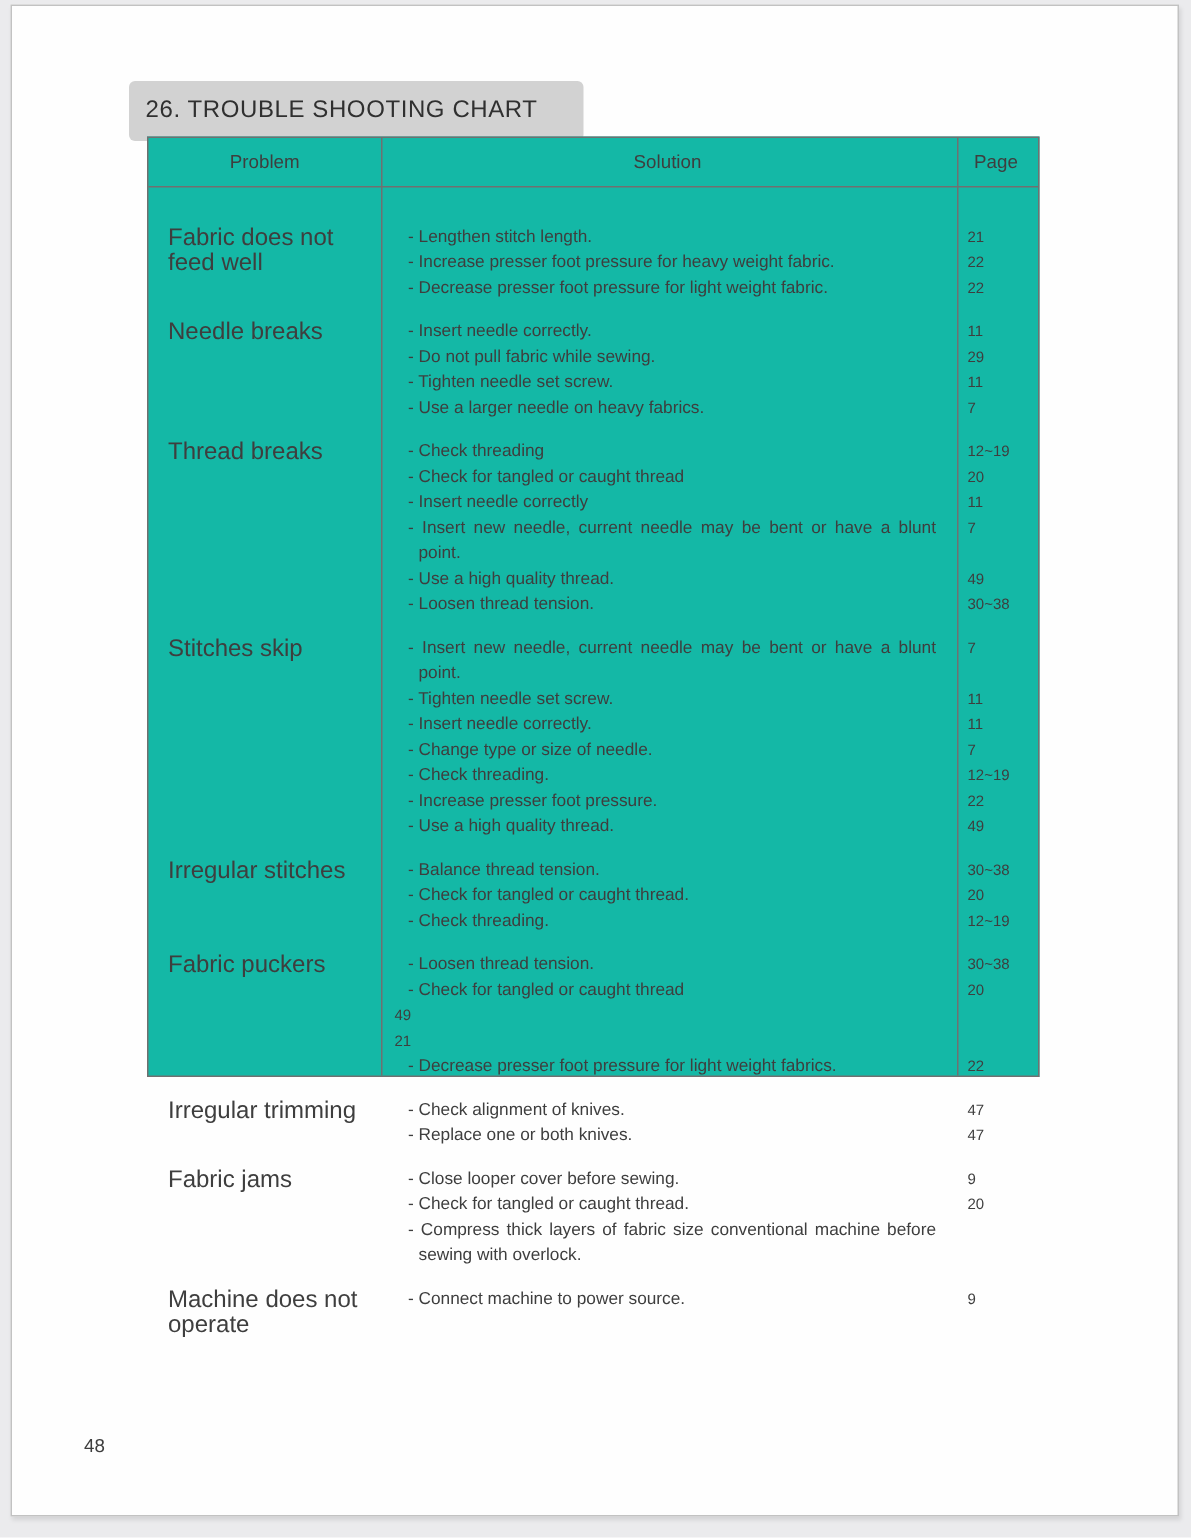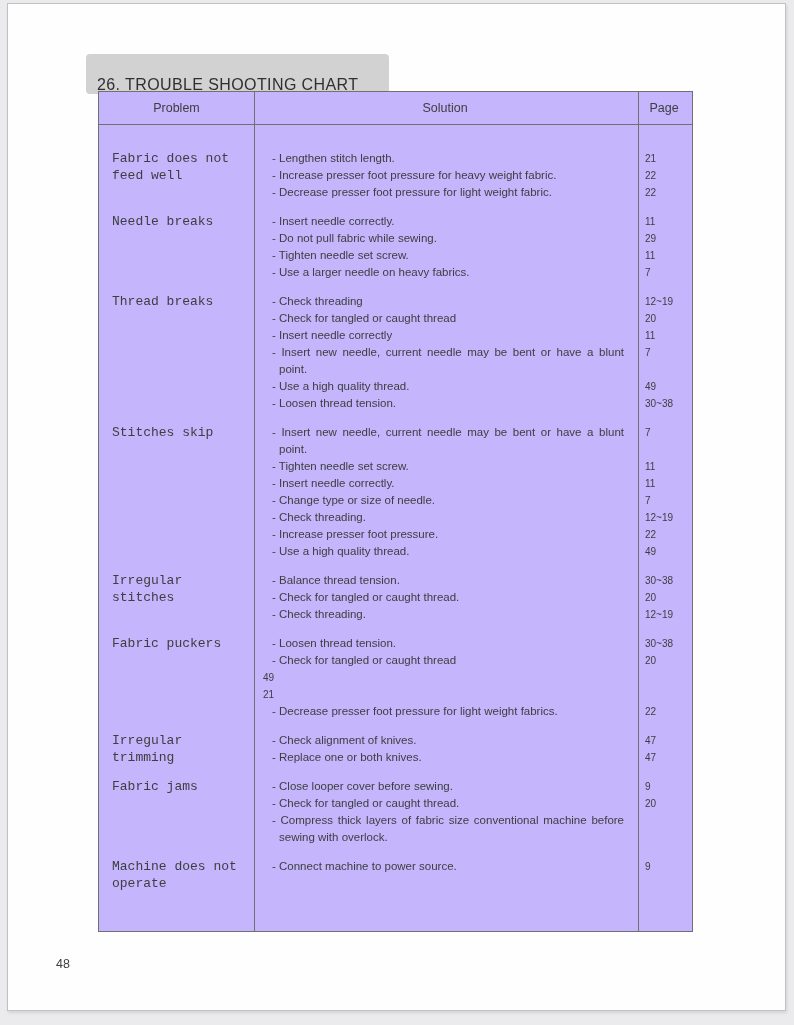--- a/index.html
+++ b/index.html
@@ -18,35 +18,35 @@
     border: 1px solid #c2c2c2;
     box-shadow: 1px 2px 3px rgba(0,0,0,0.10);
   }
   .title-bar {
     position: absolute;
     left: 78px; top: 50px;
     width: 303px; height: 40px;
     background: var(--title-highlight, #d2d2d2);
     border-radius: 4px;
     display: flex;
-    align-items: flex-end;
+    align-items: center;
     padding-left: 11px;
   }
   .title-text {
     font-size: 16px;
     color: #303030;
     letter-spacing: 0.4px;
     white-space: nowrap;
   }
   .chart {
     position: absolute;
     left: 90px; top: 87px;
-    width: 595px; height: 841px;
+    width: 595px; height: 627px;
     border: 1px solid var(--table-border, #707070);
-    background: #c4b5fd;
+    background: #14b8a6;
   }
   .vline {
     position: absolute;
     top: 0; bottom: 0;
     width: 1px;
     background: var(--table-border, #707070);
     z-index: 2;
   }
   .vline.v1 { left: 155px; }
   .vline.v2 { left: 539px; }
@@ -64,24 +64,23 @@
     padding-top: 25px;
   }
   .group {
     display: flex;
     margin-bottom: 12px;
   }
   .g-problem {
     width: 155px;
     flex-shrink: 0;
     padding: 0 14px 0 13px;
-    font-size: 13px;
+    font-size: 16px;
     line-height: 17px;
     color: var(--text, #3e3e3e);
-    font-family: Liberation Mono, monospace;
   }
   .g-items { flex: 1; min-width: 0; }
   .item { display: flex; }
   .i-text {
     flex: 1;
     min-width: 0;
     padding: 0 12px 0 25px;
     text-indent: -7px;
     text-align: justify;
     font-size: 11.5px;

